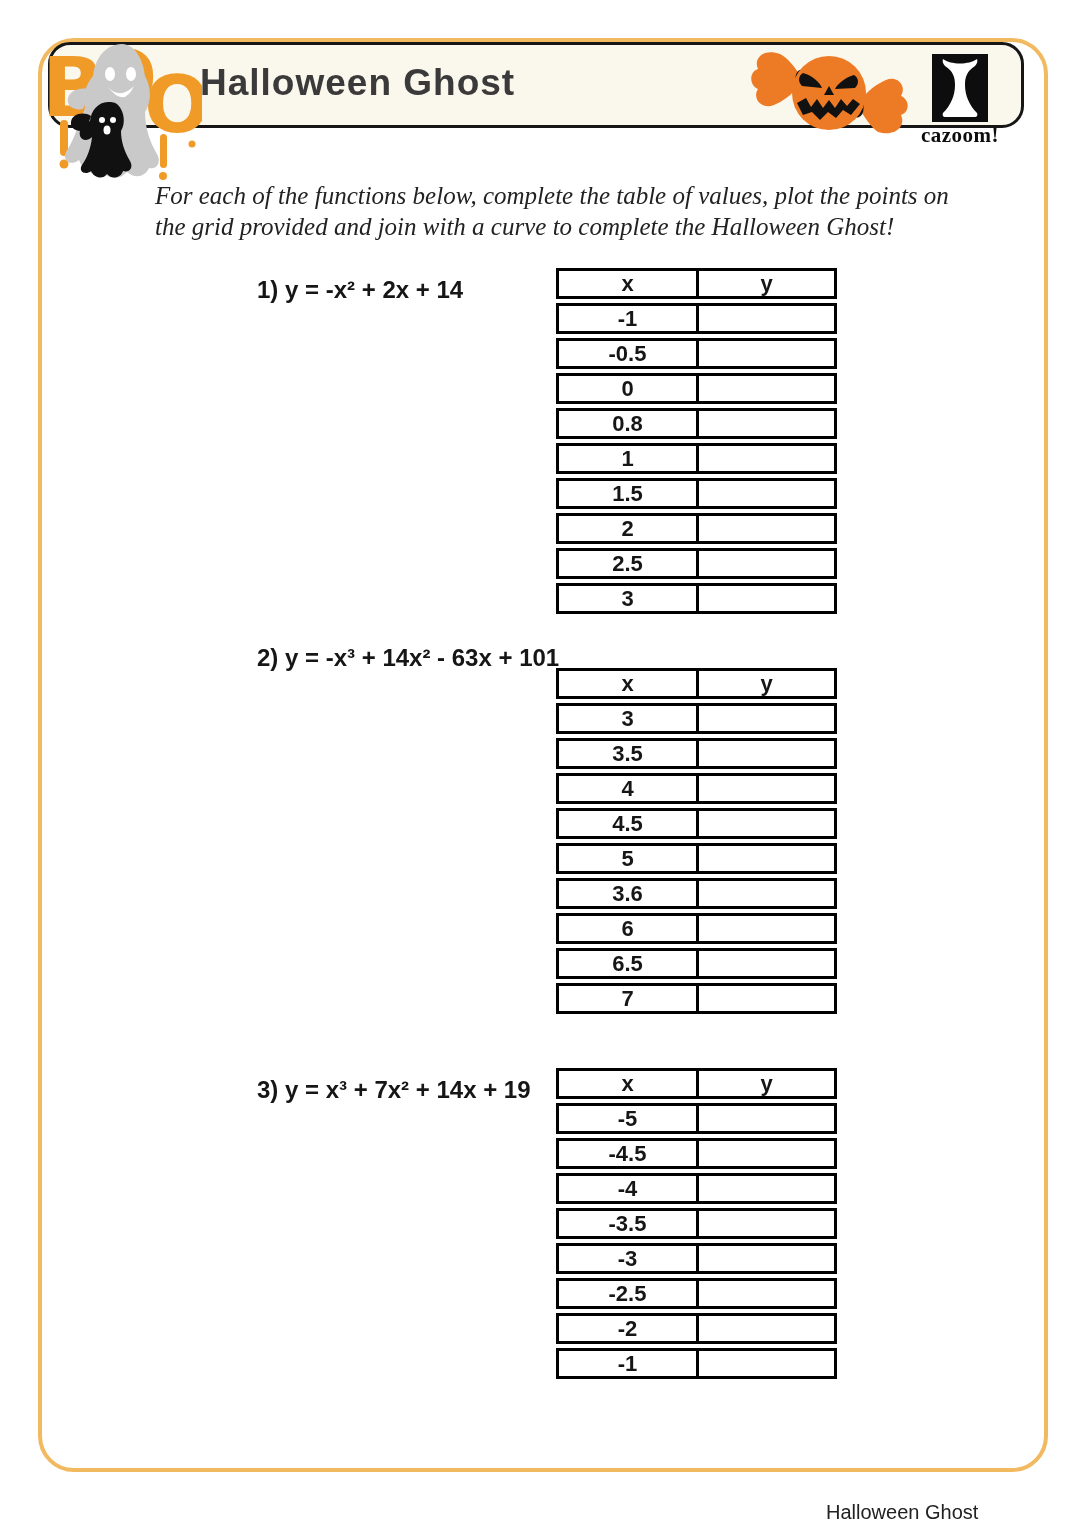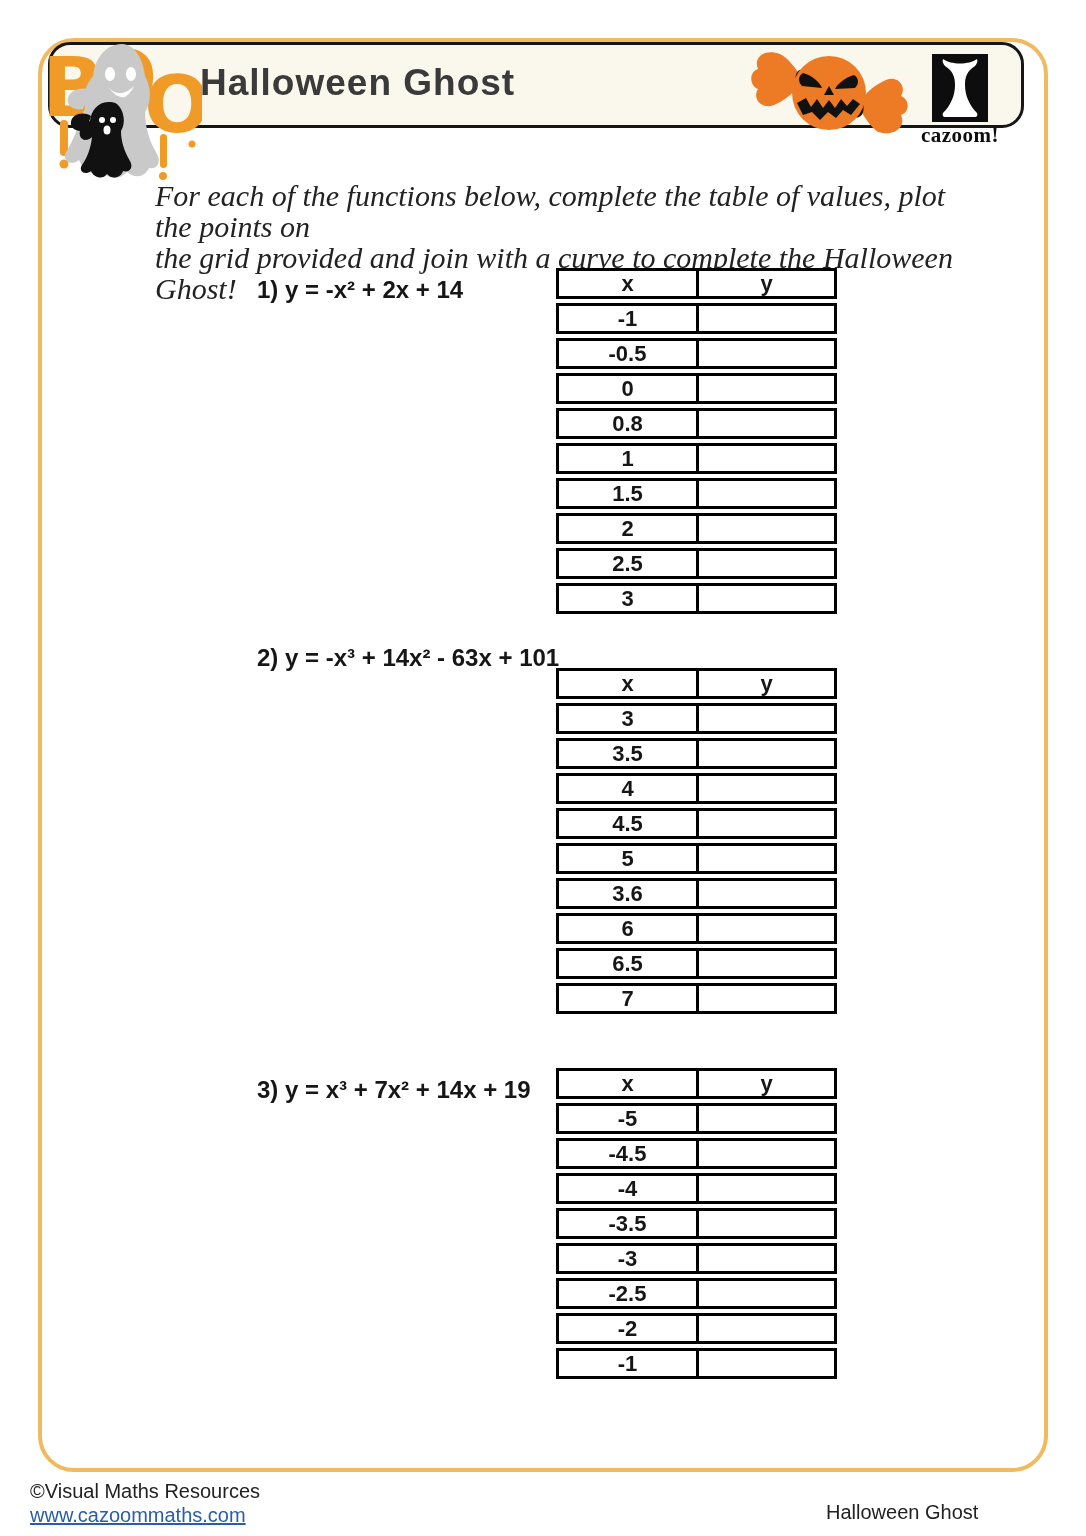--- a/index.html
+++ b/index.html
@@ -24,21 +24,21 @@
   .candy-wrap { position:absolute; left:748px; top:42px; width:164px; height:102px; }
   .cazoom { position:absolute; left:918px; top:54px; width:84px; text-align:center; }
   .cazoom-box { width:56px; height:68px; background:#0d0d0d; margin:0 auto; }
   .cazoom-word {
     font-family:"Liberation Serif", serif; font-weight:bold; font-size:21px;
     color:#0d0d0d; margin-top:1px; letter-spacing:0.5px;
   }
   .instructions {
     position:absolute; left:155px; top:180px; width:800px;
     font-family:"Liberation Serif", serif; font-style:italic;
-    font-size:30px; line-height:31px; color:#222;
+    font-size:25px; line-height:31px; color:#222;
   }
   .formula { position:absolute; left:257px; font-size:24px; font-weight:bold; color:#161616; white-space:nowrap; }
   .ptable  { position:absolute; left:556px; width:281px; }
   .vrow {
     display:flex; width:281px; height:31px; border:3px solid #000;
     margin-bottom:4px; background:#fff;
   }
   .vrow .cx {
     width:140px; border-right:3px solid #000; display:flex;
     align-items:center; justify-content:center;
@@ -256,19 +256,15 @@
     <div class="vrow">
         <div class="cx">-2</div>
         <div class="cy"></div>
       </div>
     <div class="vrow">
         <div class="cx">-1</div>
         <div class="cy"></div>
       </div>
   </div>
 
-  <div class="footer-left">
-    <div>©Visual Maths Resources</div>
-    <a class="footer-link">www.cazoommaths.com</a>
-  </div>
   <div class="footer-right">Halloween Ghost</div>
 
 </div>
 
 </body></html>

